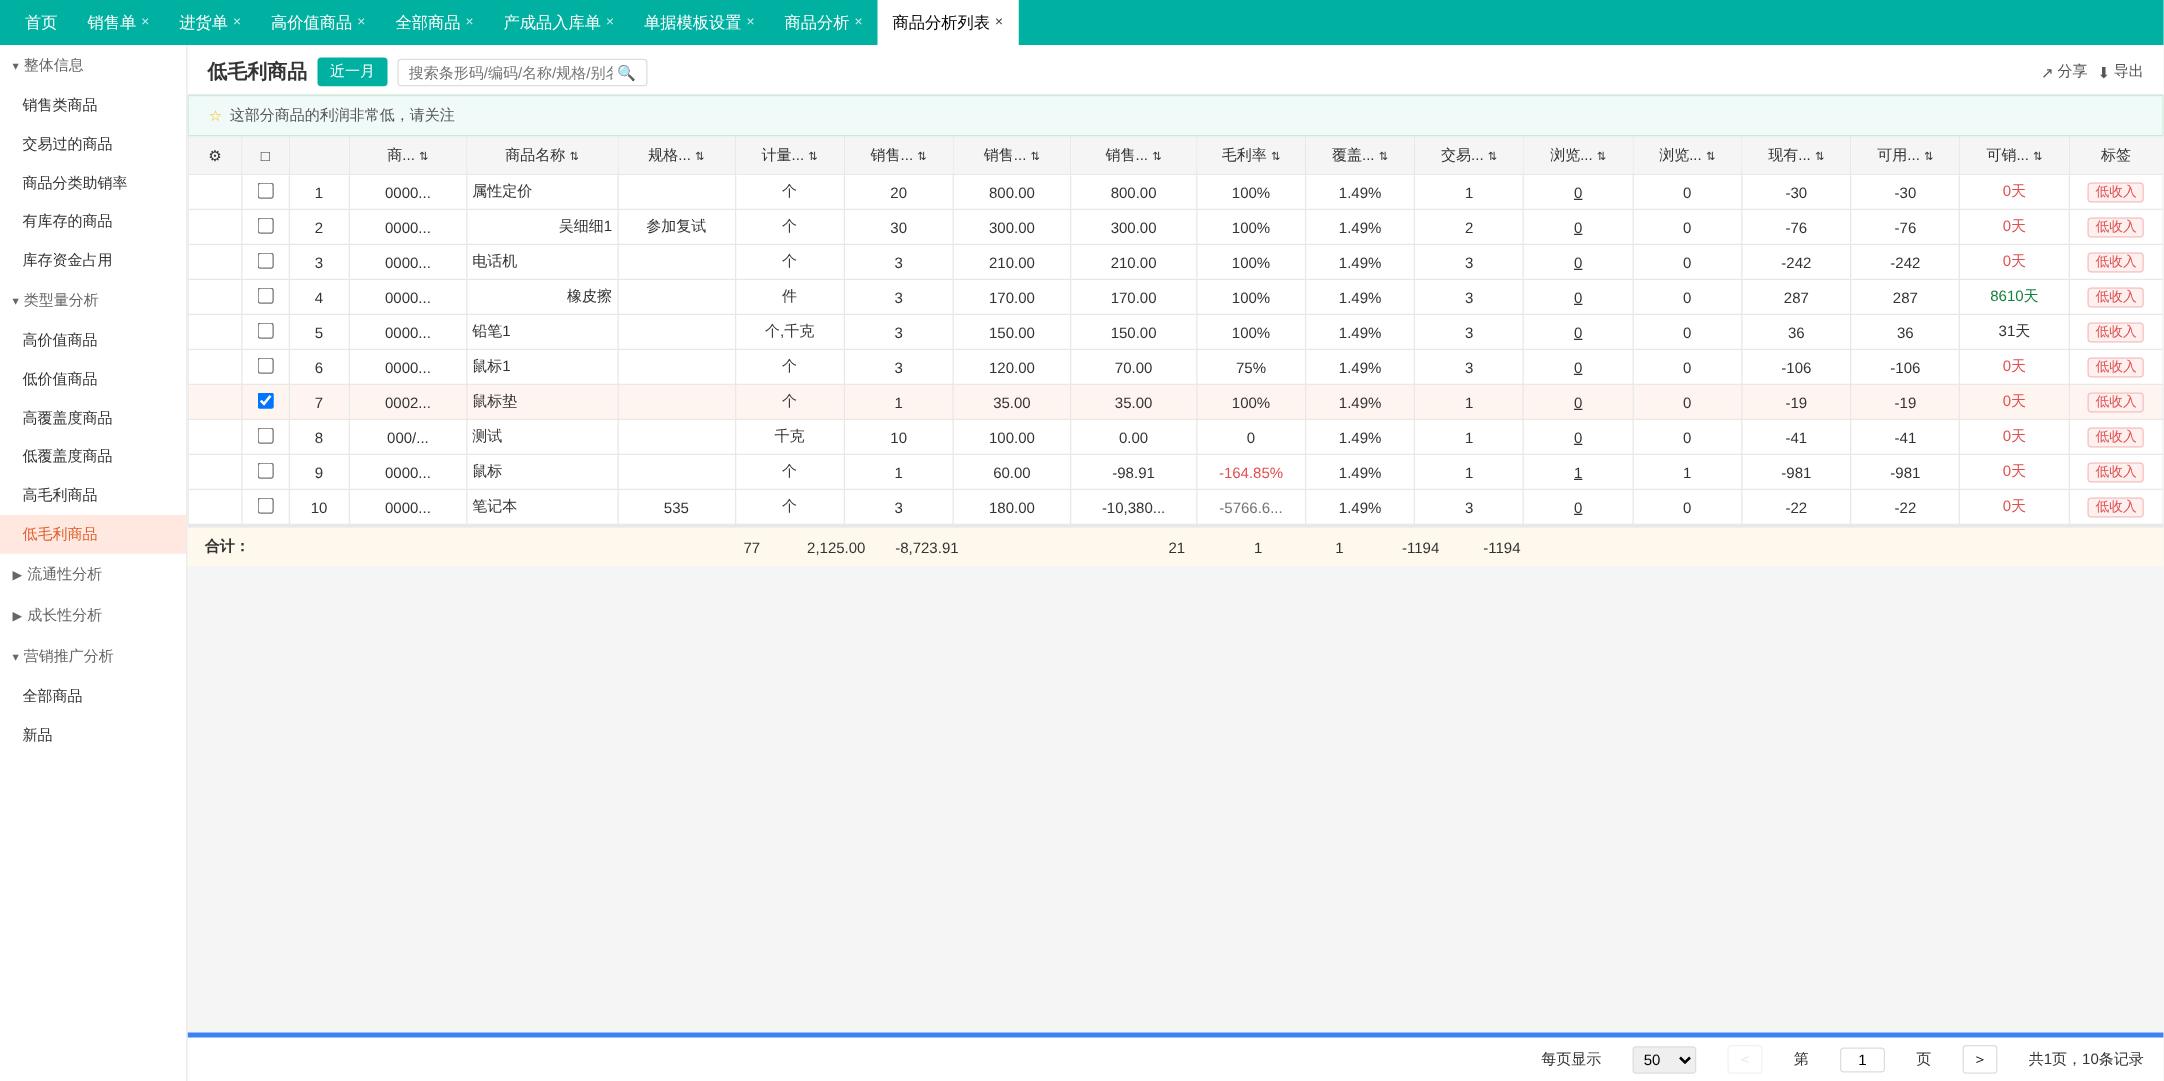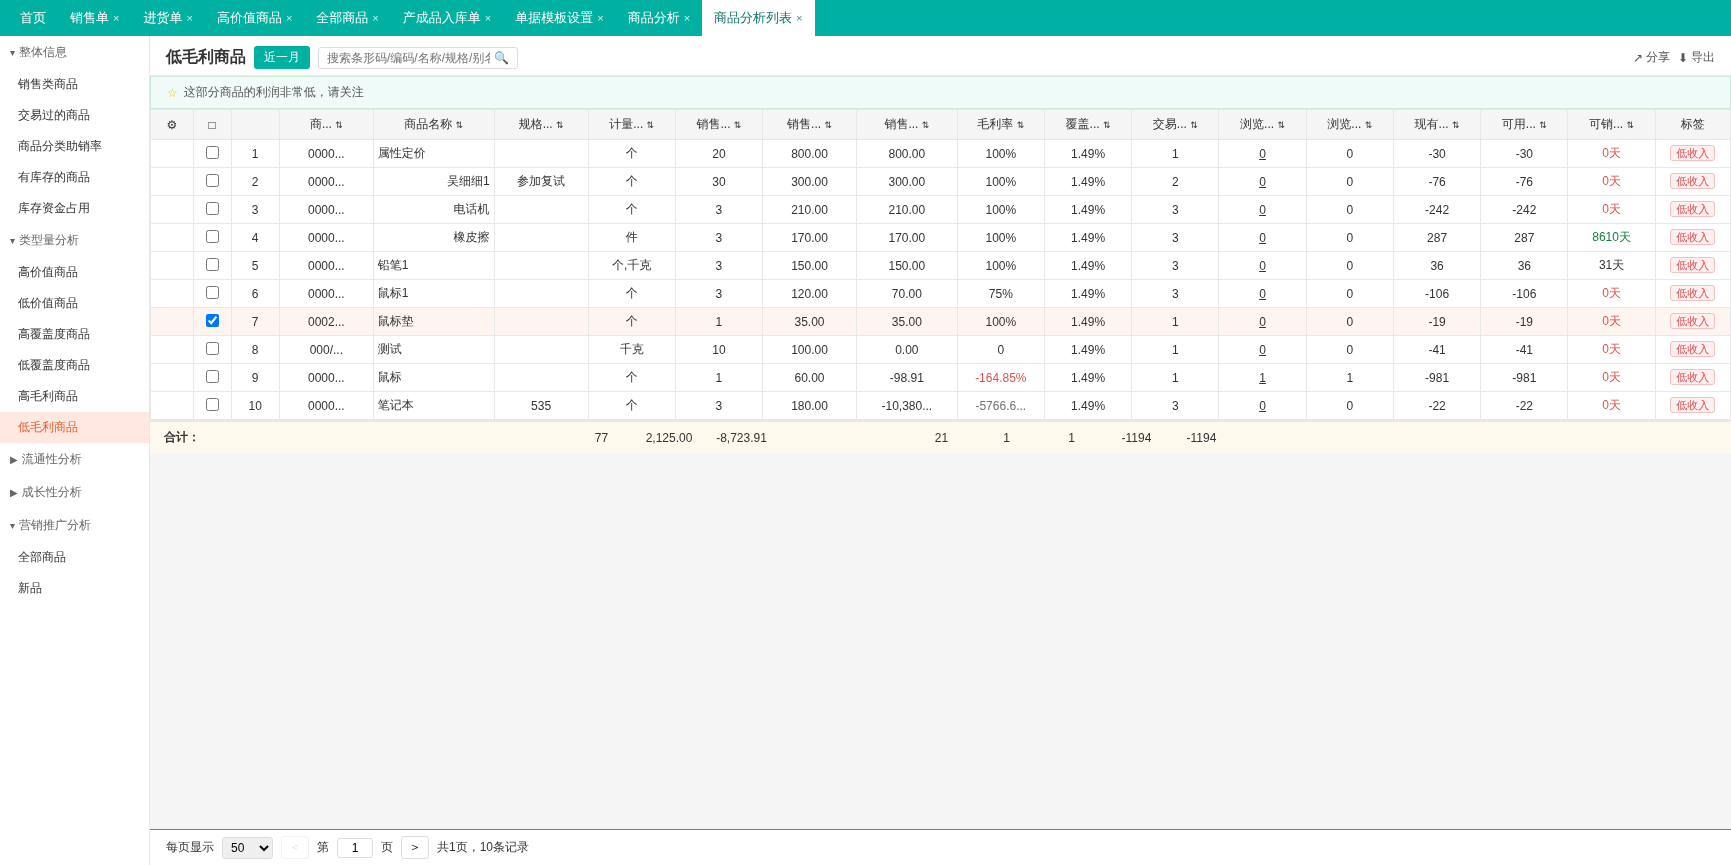--- a/index.html
+++ b/index.html
@@ -16,21 +16,21 @@
     .top-nav .nav-item {
       color: #fff;
       padding: 0 12px;
       height: 36px;
       display: flex;
       align-items: center;
       cursor: pointer;
       font-size: 13px;
       white-space: nowrap;
     }
-    .top-nav .nav-item.active { background: #fff; color: #0f766e; }
+    .top-nav .nav-item.active { background: #fff; color: #000000; }
     .top-nav .nav-item .close-x { margin-left: 4px; font-size: 11px; opacity: 0.8; }
 
     
     .layout { display: flex; height: calc(100vh - 36px); }
 
     
     .sidebar {
       width: 150px;
       background: #fff;
       border-right: 1px solid #e8e8e8;
@@ -162,25 +162,25 @@
     .footer-cell {
       text-align: center;
       padding: 0 4px;
       color: #333;
     }
 
     
     .pagination-bar {
       display: flex;
       align-items: center;
-      justify-content: flex-start;
+      justify-content: flex-end;
       padding: 6px 16px;
       background: #fff;
-      border-top: 1px solid #3b82f6;
-      gap: 8px;
+      border-top: 4px solid #3b82f6;
+      gap: 25px;
       font-size: 12px;
     }
     .pagination-bar select {
       border: 1px solid #ddd;
       border-radius: 3px;
       padding: 2px 4px;
       font-size: 12px;
     }
     .page-btn {
       border: 1px solid #ddd;
@@ -394,21 +394,21 @@
       <td>-76</td>
       <td>-76</td>
       <td style="color:#e05050;">0天</td>
       <td><span class="tag-badge">低收入</span></td>
     </tr>
             <tr>
       <td></td>
       <td><input type="checkbox" style=""></td>
       <td>3</td>
       <td>0000...</td>
-      <td style="text-align:right;">电话机</td>
+      <td style="text-align:left;">电话机</td>
       <td></td>
       <td>个</td>
       <td>3</td>
       <td>210.00</td>
       <td>210.00</td>
       <td style="color:#333;">100%</td>
       <td>1.49%</td>
       <td>3</td>
       <td><span class="link-underline">0</span></td>
       <td>0</td>

